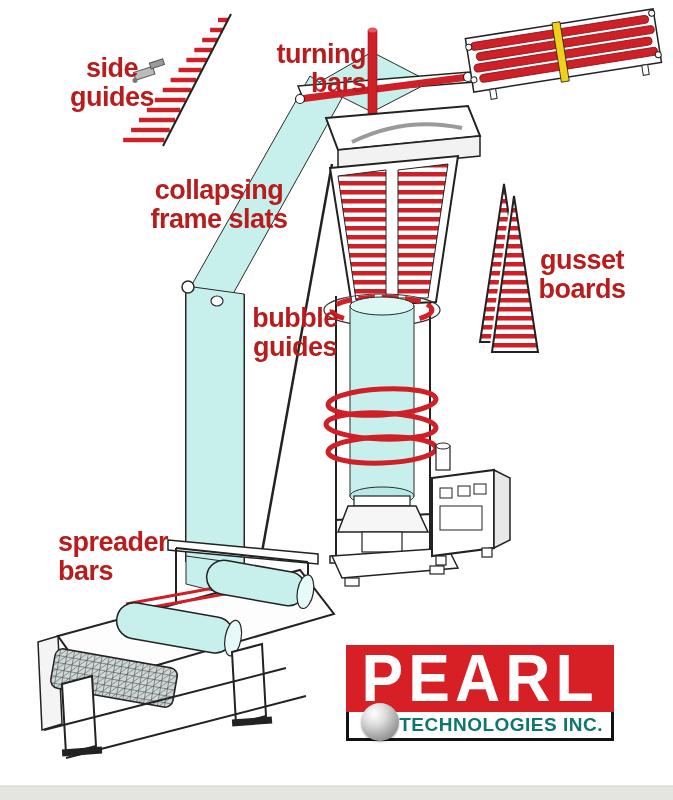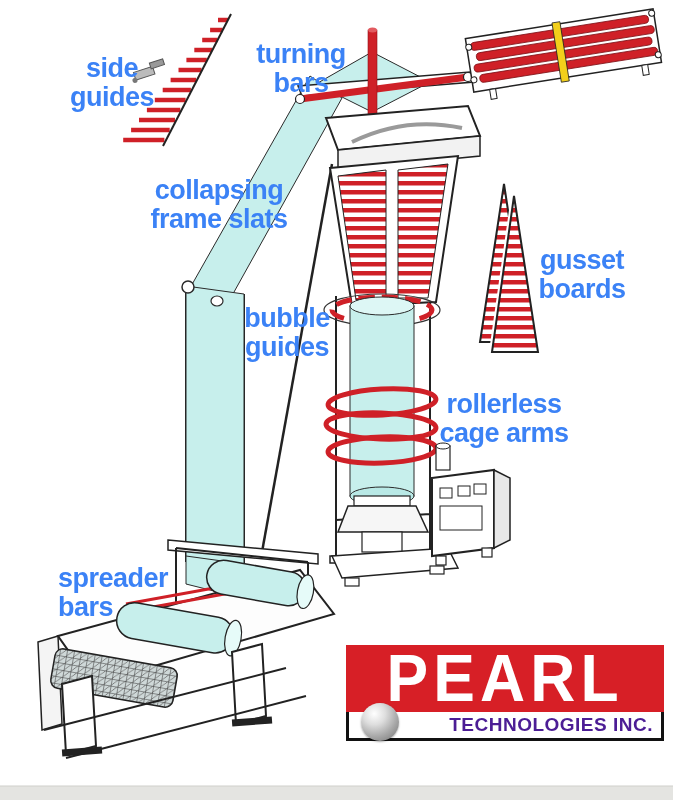--- a/index.html
+++ b/index.html
@@ -2,46 +2,46 @@
 <html><head>
 <meta charset="utf-8">
 <style>
   html,body{margin:0;padding:0;background:#fff;}
   .stage{
     position:relative;width:673px;height:800px;background:#ffffff;overflow:hidden;
     font-family:"Liberation Sans",sans-serif;
   }
   .stage svg{position:absolute;left:0;top:0;}
   .lbl{
-    position:absolute;font-weight:bold;color:#3b82f6;font-size:27px;line-height:1.07;
+    position:absolute;font-weight:bold;color:#b91c1c;font-size:27px;line-height:1.07;
     white-space:pre-line;letter-spacing:-0.5px;z-index:5;
   }
   .lbl.c{text-align:center;}
   .lbl-side-guides{left:44px;top:54px;width:136px;}
-  .lbl-turning-bars{left:236px;top:40px;width:130px;text-align:center;}
+  .lbl-turning-bars{left:236px;top:40px;width:130px;text-align:right;}
   .lbl-pre-nip{left:498px;top:82px;width:152px;}
   .lbl-collapsing{left:124px;top:176px;width:190px;}
   .lbl-gusset{left:518px;top:246px;width:128px;}
-  .lbl-bubble{left:228px;top:304px;width:118px;}
+  .lbl-bubble{left:236px;top:304px;width:118px;}
   .lbl-rollerless{left:422px;top:390px;width:164px;}
-  .lbl-spreader{left:58px;top:564px;width:140px;text-align:left;}
-
-  .logo{position:absolute;left:346px;top:645px;width:318px;z-index:6;}
+  .lbl-spreader{left:58px;top:528px;width:140px;text-align:left;}
+
+  .logo{position:absolute;left:346px;top:645px;width:268px;z-index:6;}
   .logo-red{
     height:67px;background:#d71f26;display:flex;align-items:center;justify-content:center;
   }
   .logo-name{
     color:#fff;font-weight:bold;font-size:60px;letter-spacing:5px;
     transform:scale(1.04,1.12);transform-origin:center;
   }
   .logo-bar{
     height:26px;background:#fff;border:3px solid #111;border-top:none;
     display:flex;align-items:center;justify-content:flex-end;padding-right:8px;
   }
-  .logo-sub{font-weight:bold;font-size:19px;color:#4c1d95;letter-spacing:0.5px;}
+  .logo-sub{font-weight:bold;font-size:19px;color:#0f766e;letter-spacing:0.5px;}
   .pearl-sphere{
     position:absolute;left:15px;top:58px;width:38px;height:38px;border-radius:50%;
     background:radial-gradient(circle at 35% 28%, #ffffff 0%, #dedede 30%, #a8a8a8 62%, #6e6e6e 100%);
     box-shadow:0 1px 2px rgba(0,0,0,.35);
   }
 </style>
 </head>
 <body>
 
 <div class="stage">
@@ -216,22 +216,20 @@
 <div class="lbl c lbl-side-guides">side
 guides</div>
 <div class="lbl lbl-turning-bars">turning
 bars</div>
 <div class="lbl c lbl-gusset">gusset
 boards</div>
 <div class="lbl c lbl-collapsing">collapsing
 frame slats</div>
 <div class="lbl c lbl-bubble">bubble
 guides</div>
-<div class="lbl c lbl-rollerless">rollerless
-cage arms</div>
 <div class="lbl lbl-spreader">spreader
 bars</div>
 
 <div class="logo">
   <div class="logo-red">
     <span class="logo-name">PEARL</span>
   </div>
   <div class="logo-bar">
     <span class="logo-sub">TECHNOLOGIES INC.</span>
   </div>

